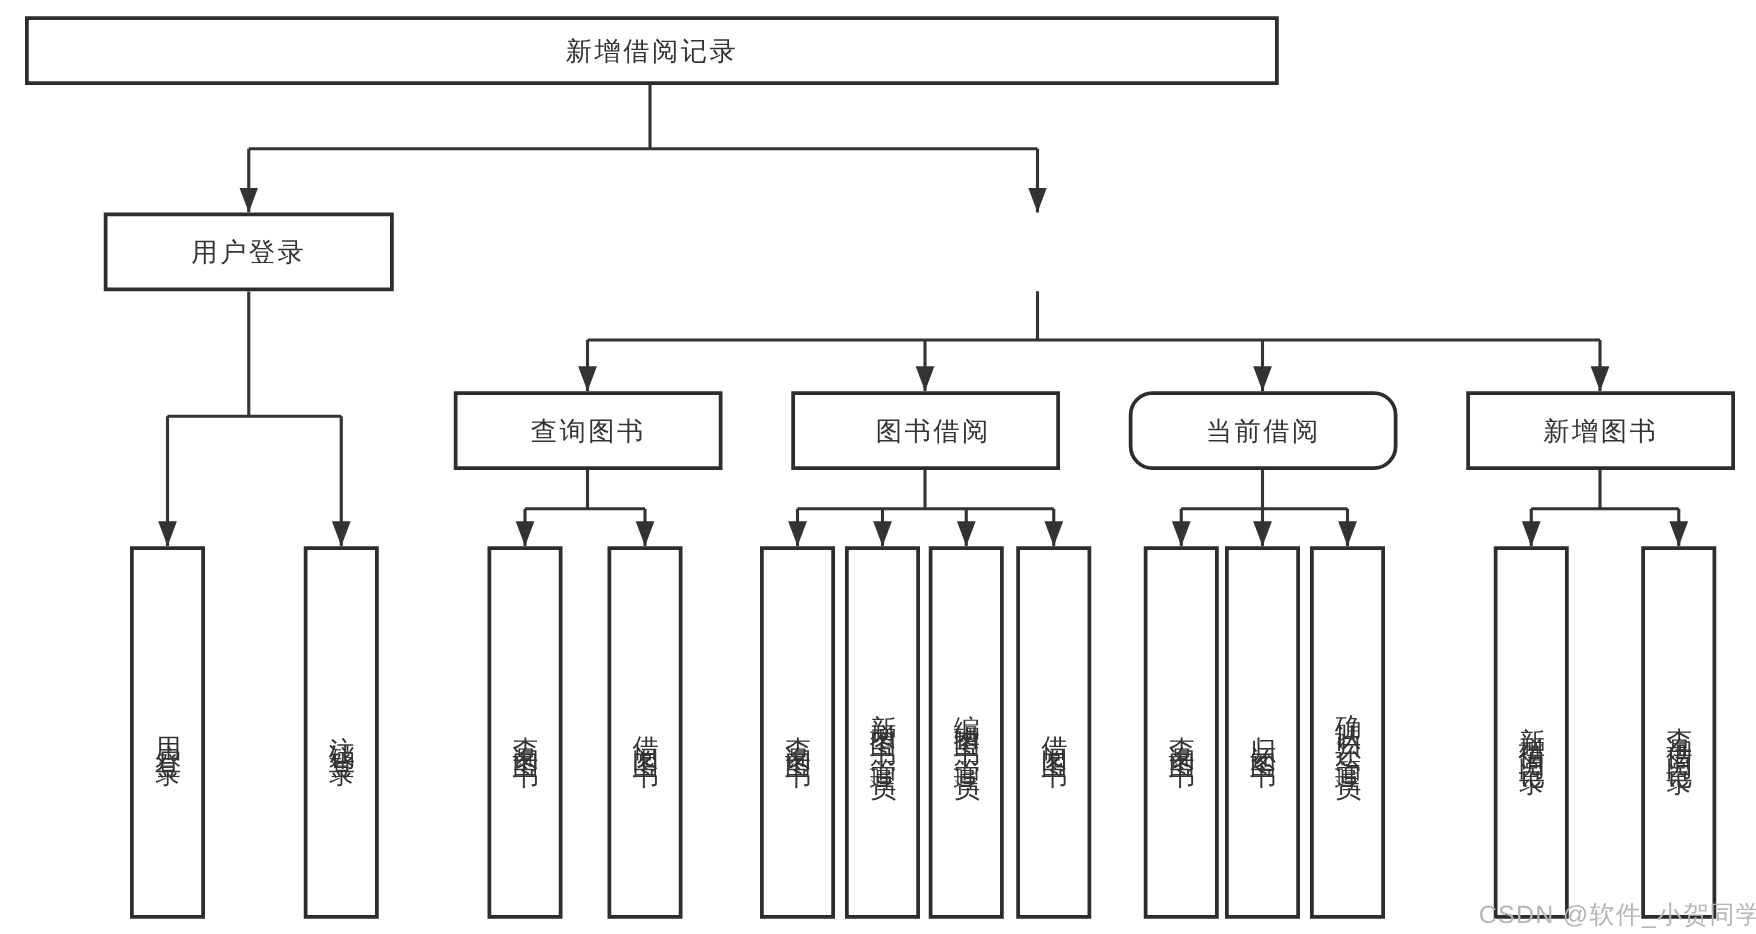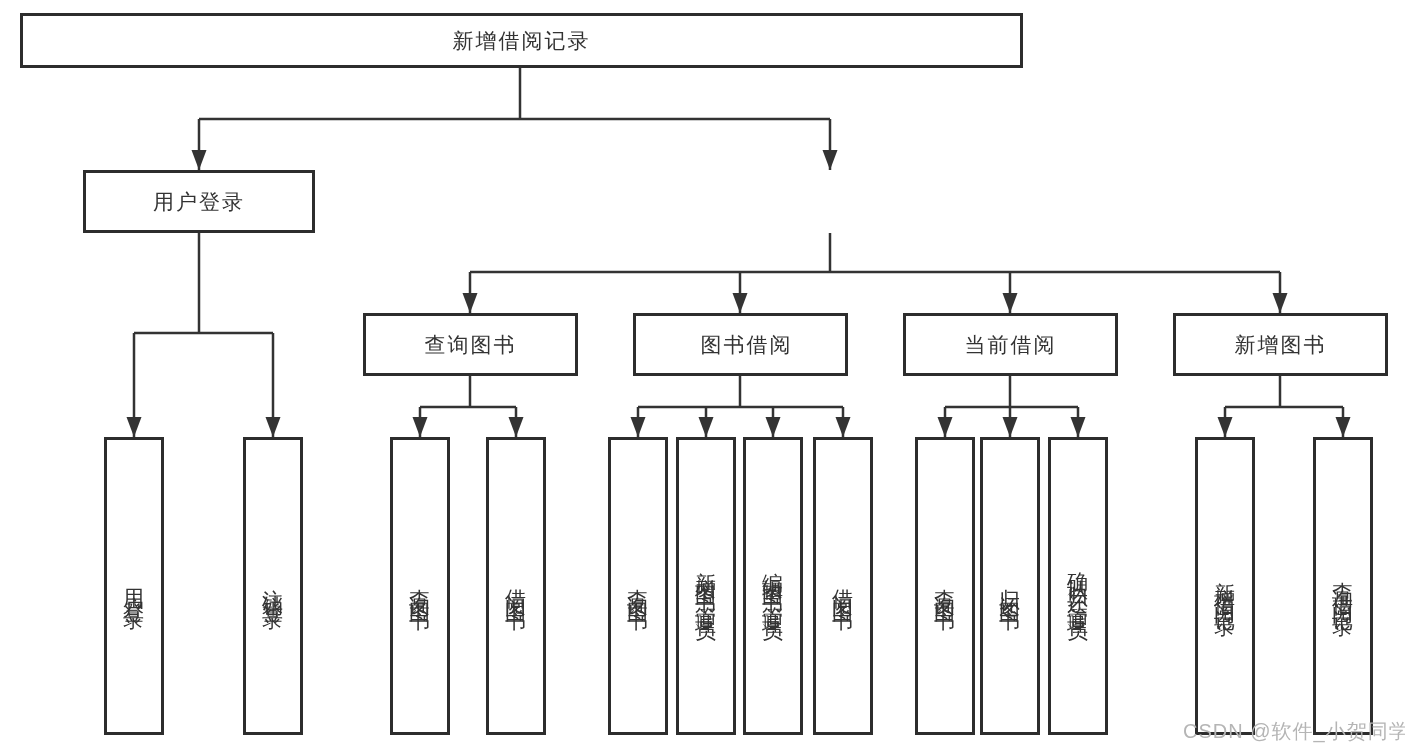--- a/index.html
+++ b/index.html
@@ -37,21 +37,21 @@
     height: 63px;
     font-size: 21px;
     letter-spacing: 2px;
     white-space: nowrap;
   }
   #root-box   { left: 20px;  top: 13px;  width: 1003px; height: 55px; }
   #n-user     { left: 83px;  top: 170px; width: 232px; }
   #n-mgmt     { left: 713px; top: 170px; width: 233px; }
   #n-l3-0     { left: 363px; top: 313px; width: 215px; }
   #n-l3-1     { left: 633px; top: 313px; width: 215px; padding-left: 12px; }
-  #n-l3-2     { left: 903px; top: 313px; width: 215px; }
+  #n-l3-2     { left: 903px; top: 313px; width: 215px; border-radius: 19px; }
   #n-l3-3     { left: 1173px; top: 313px; width: 215px; }
   .leaf {
     top: 437px;
     width: 60px;
     height: 298px;
   }
   .leaf .vtext {
     writing-mode: vertical-rl;
     text-orientation: mixed;
     font-size: 21px;

